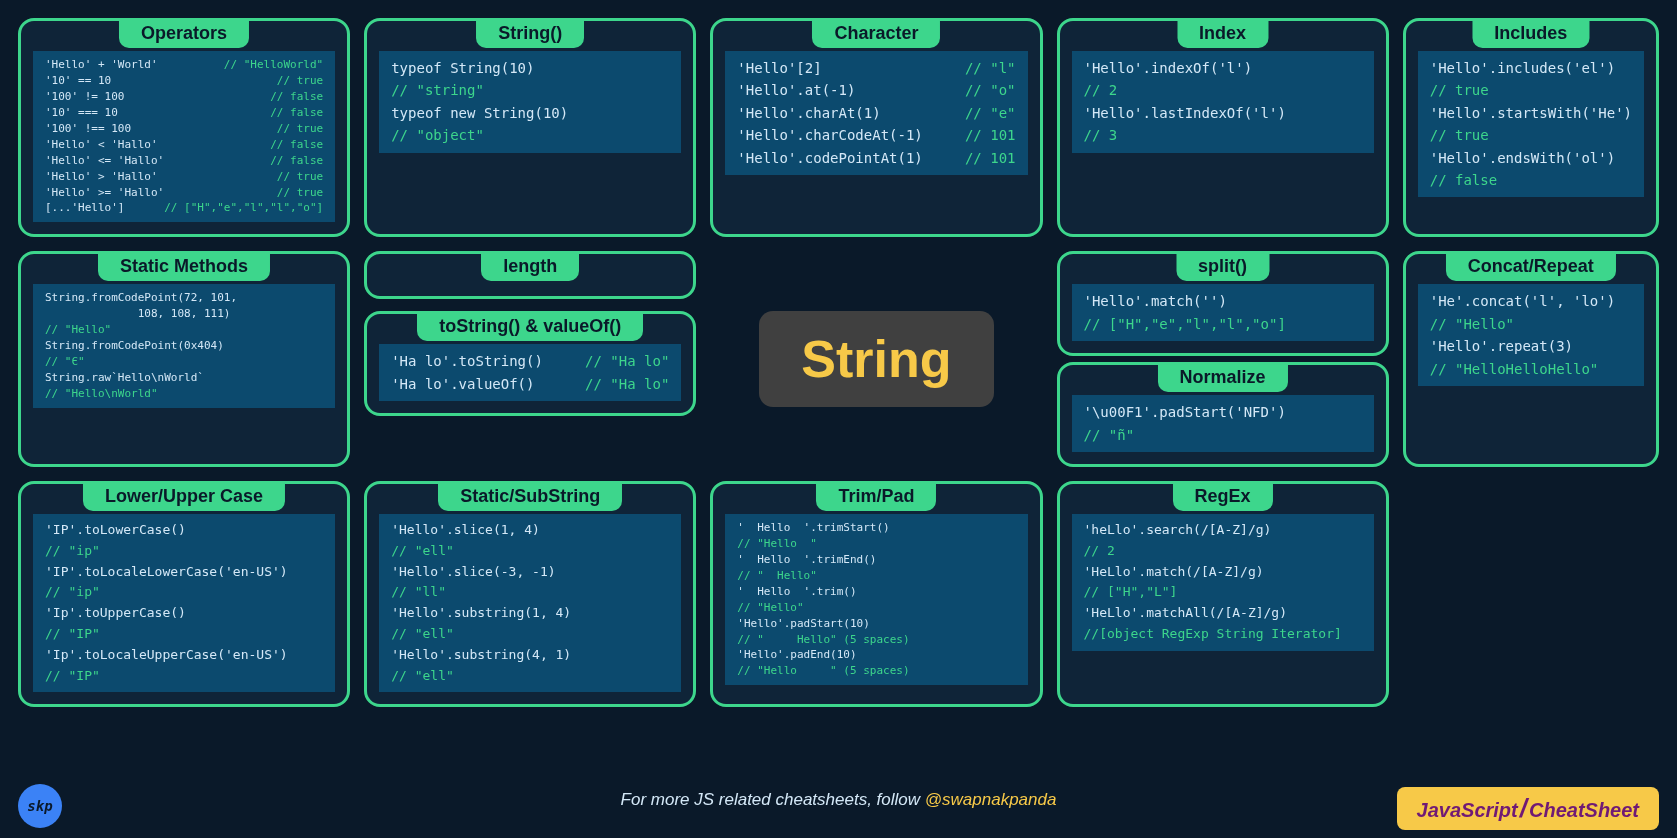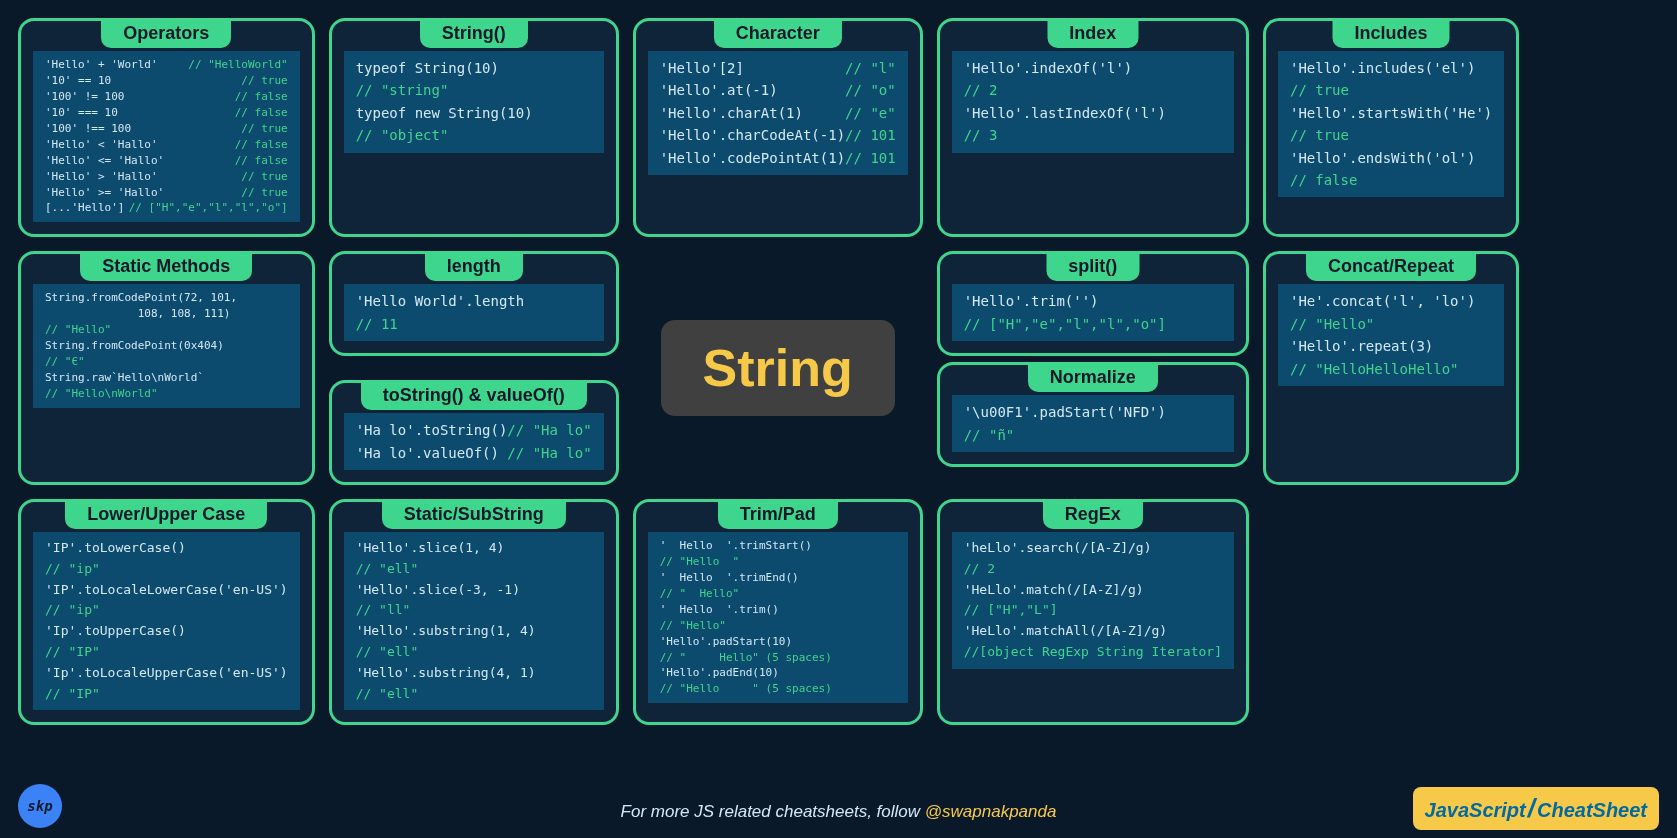--- a/index.html
+++ b/index.html
@@ -1,36 +1,36 @@
 <!DOCTYPE html>
 <html><head>
 <meta charset="utf-8">
 <style>
 *{margin:0;padding:0;box-sizing:border-box}
 body{background:#0a1929;font-family:'Consolas','Monaco',monospace;width:1677px;height:838px;position:relative;overflow:hidden}
-.grid{display:grid;grid-template-columns:repeat(6,1fr);gap:14px;padding:18px 18px 60px 18px}
+.grid{display:grid;grid-template-columns:repeat(4,1fr);gap:14px;padding:18px 18px 60px 18px}
 .card{border:3px solid #3dd68c;border-radius:16px;background:#0f2438;position:relative;padding:30px 12px 12px 12px;min-height:0}
 .card-title{position:absolute;top:-2px;left:50%;transform:translateX(-50%);background:#3dd68c;color:#0a1929;font-weight:bold;font-size:18px;padding:4px 22px;border-radius:0 0 10px 10px;white-space:nowrap;font-family:'Segoe UI',Arial,sans-serif}
 .code-box{background:#0c4a6e;border-radius:0;padding:6px 12px;font-size:14px;line-height:1.6}
 .code-box.small{font-size:11px;line-height:1.45}
 .line{white-space:pre;color:#d4e8f7}
 .comment{color:#3dd68c}
 .center-card{grid-column:3;grid-row:2;display:flex;align-items:center;justify-content:center;border:none;background:transparent;padding:0}
 .center-badge{background:#404040;border-radius:14px;padding:18px 42px}
 .center-text{color:#f7c948;font-size:52px;font-weight:600;font-family:'Segoe UI',Arial,sans-serif}
 .col1{grid-column:1}.col2{grid-column:2}.col3{grid-column:3}.col4{grid-column:4}.col5{grid-column:5}
 .row1{grid-row:1}.row2{grid-row:2}.row3{grid-row:3}
-.stacked{display:flex;flex-direction:column;gap:24px;grid-column:2;grid-row:2;border:none;background:transparent;padding:0}
+.stacked{display:flex;flex-direction:column;gap:12px;grid-column:2;grid-row:2;border:none;background:transparent;padding:0}
 .stacked4{display:flex;flex-direction:column;gap:6px;grid-column:4;grid-row:2;border:none;background:transparent;padding:0}
 .sub-card{border:3px solid #3dd68c;border-radius:16px;background:#0f2438;position:relative;padding:30px 12px 12px 12px}
-.footer{position:absolute;bottom:0;left:0;right:0;height:52px;display:flex;align-items:center;justify-content:center}
+.footer{position:absolute;bottom:12px;left:0;right:0;height:52px;display:flex;align-items:center;justify-content:center}
 .footer-text{color:#d4e8f7;font-family:'Segoe UI',Arial,sans-serif;font-size:17px;font-style:italic}
 .footer-handle{color:#f7c948}
 .logo{position:absolute;bottom:10px;left:18px;width:44px;height:44px;background:#3b82f6;border-radius:50%;display:flex;align-items:center;justify-content:center;color:#0a1929;font-weight:bold;font-size:14px;font-style:italic}
-.brand{position:absolute;bottom:8px;right:18px;background:#f7c948;color:#0369a1;padding:6px 12px;border-radius:8px;font-family:'Segoe UI',Arial,sans-serif;font-size:20px;font-style:italic;font-weight:bold}
+.brand{position:absolute;bottom:8px;right:18px;background:#f7c948;color:#701a75;padding:6px 20px;border-radius:8px;font-family:'Segoe UI',Arial,sans-serif;font-size:20px;font-style:italic;font-weight:bold}
 .brand .slash{font-size:26px;margin:0 2px}
 .two-col{display:flex;justify-content:space-between}
 .two-col .left{flex:1}
 .two-col .right{text-align:left}
 </style>
 </head>
 <body>
 
 <div class="grid">
 
@@ -144,24 +144,20 @@
         <div class="line comment">// "Hello"</div>
         <div class="line">String.fromCodePoint(0x404)</div>
         <div class="line comment">// "Є"</div>
         <div class="line">String.raw`Hello\nWorld`</div>
         <div class="line comment">// "Hello\nWorld"</div>
       </div>
   </div>
   <div class="stacked">
     <div class="sub-card">
       <div class="card-title">length</div>
-      <div class="code-box">
-          <div class="line">'Hello World'.length</div>
-          <div class="line comment">// 11</div>
-        </div>
     </div>
     <div class="sub-card">
       <div class="card-title">toString() &amp; valueOf()</div>
       <div class="code-box">
           <div class="two-col">
             <span class="line left">'Ha lo'.toString()</span>
             <span class="line comment right">// "Ha lo"</span>
           </div>
           <div class="two-col">
             <span class="line left">'Ha lo'.valueOf()</span>
@@ -172,21 +168,21 @@
   </div>
   <div class="center-card">
     <div class="center-badge">
       <div class="center-text">String</div>
     </div>
   </div>
   <div class="stacked4">
     <div class="sub-card">
       <div class="card-title">split()</div>
       <div class="code-box">
-          <div class="line">'Hello'.trim('')</div>
+          <div class="line">'Hello'.match('')</div>
           <div class="line comment">// ["H","e","l","l","o"]</div>
         </div>
     </div>
     <div class="sub-card">
       <div class="card-title">Normalize</div>
       <div class="code-box">
           <div class="line">'\u00F1'.padStart('NFD')</div>
           <div class="line comment">// "ñ"</div>
         </div>
     </div>

